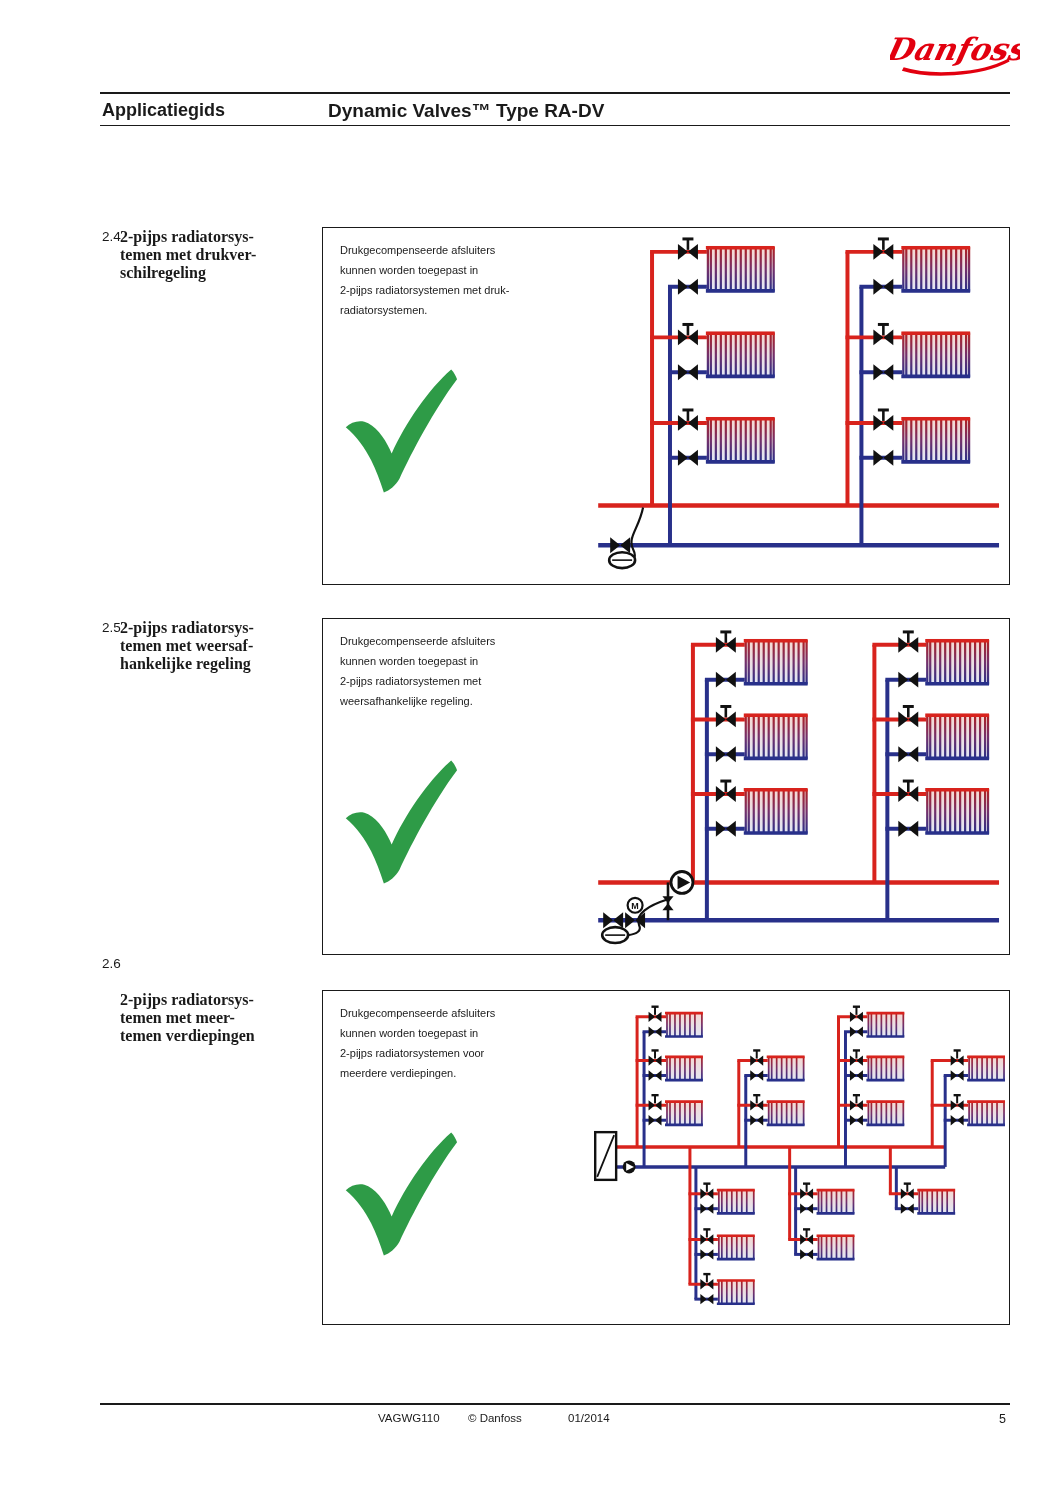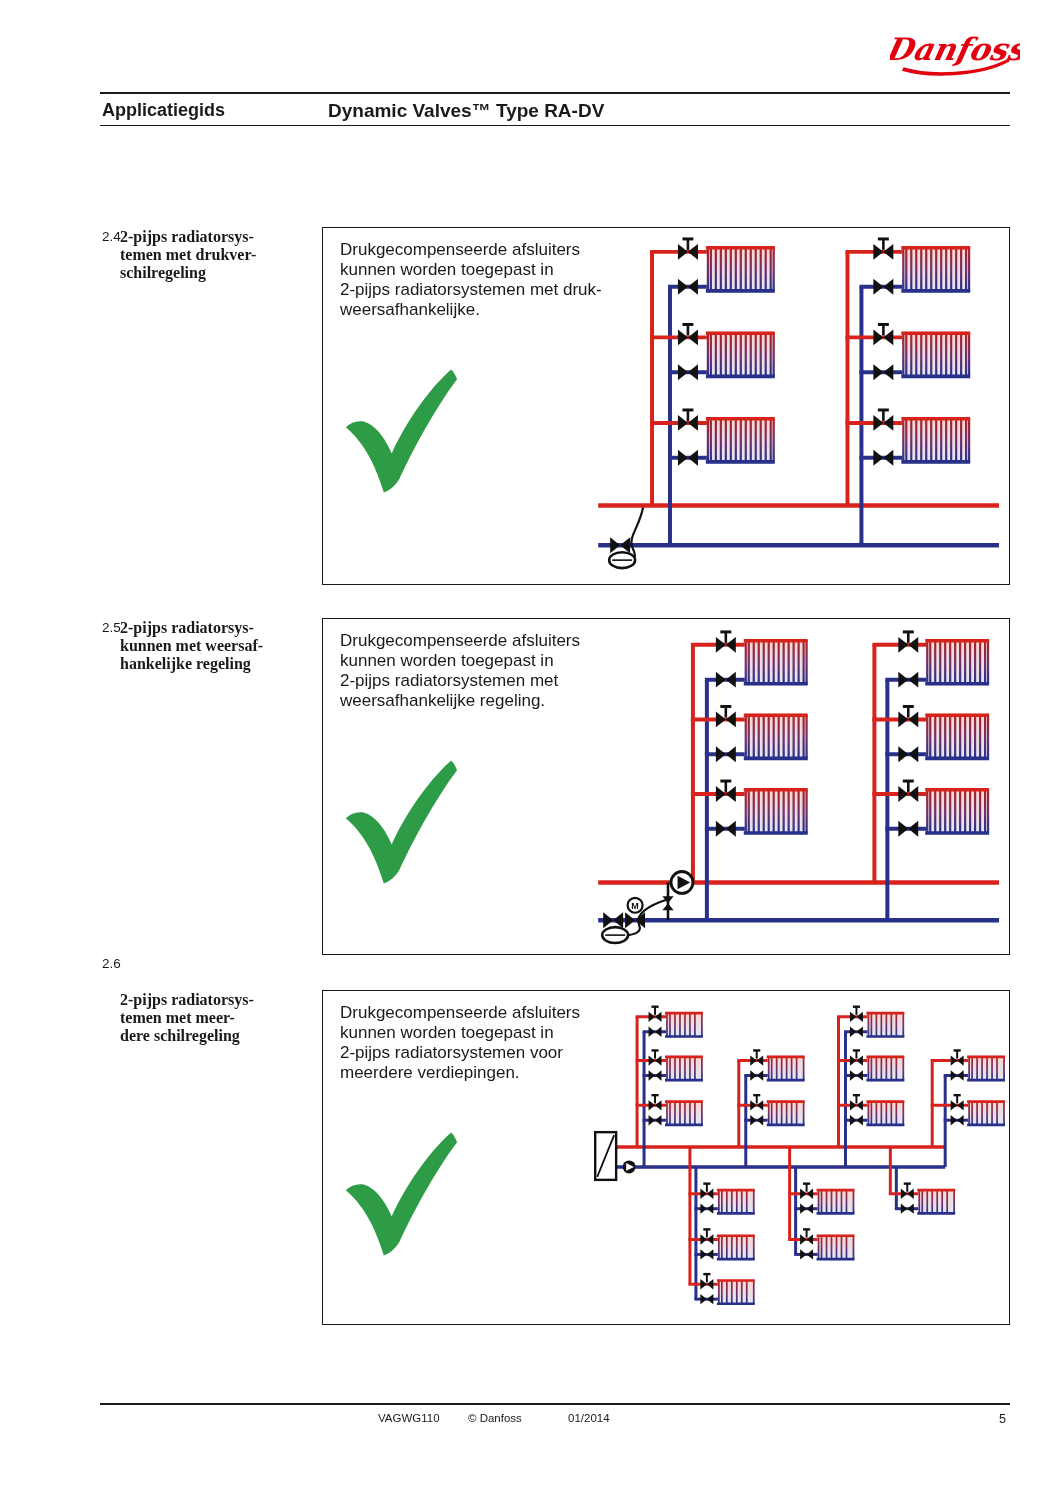--- a/index.html
+++ b/index.html
@@ -9,21 +9,21 @@
   .rule-top{top:92px;height:2px;}
   .rule-mid{top:125px;height:1.3px;}
   .rule-foot{top:1403px;height:1.6px;}
   .h-doctype{position:absolute;left:102px;top:100px;font-size:18px;font-weight:bold;}
   .h-title{position:absolute;left:328px;top:100px;font-size:19px;font-weight:bold;}
   .logo{position:absolute;left:890px;top:24px;width:130px;height:58px;}
   .sec-num{position:absolute;left:102px;font-size:13.5px;line-height:18px;}
   .sec-title{position:absolute;left:120px;font-size:16px;font-weight:bold;line-height:18px;width:185px;font-family:Liberation Serif, serif;}
   .box{position:absolute;left:322px;width:688px;border:1.6px solid #1a1a1a;background:#fff;box-sizing:border-box;}
   .diagram{position:absolute;left:0;top:0;width:100%;height:100%;}
-  .desc{position:absolute;left:17px;top:12px;font-size:17px;line-height:20px;width:270px;}
+  .desc{position:absolute;left:17px;top:12px;font-size:11px;line-height:20px;width:270px;}
   .check{position:absolute;left:14px;top:138px;width:122px;height:133px;}
   .f-item{position:absolute;top:1412px;font-size:11.5px;}
   .f-code{left:378px;text-align:center;} .f-copy{left:468px;} .f-date{left:568px;}
   .f-page{left:999px;font-size:12.5px;}
   svg text{font-family:"Liberation Sans",sans-serif;}
   .logo-text{font-family:"DejaVu Serif",serif;}
 </style>
 </head>
 <body>
 
@@ -182,31 +182,31 @@
             <polygon points="308,311 298,319 308,327" fill="#111111"></polygon>
           </g>
           <ellipse cx="300" cy="334" rx="13" ry="8" fill="#fff" stroke="#111111" stroke-width="2.6"></ellipse>
           <line x1="290" y1="334" x2="310" y2="334" stroke="#111111" stroke-width="1.6"></line>
         </g>
       </svg>
     <div class="desc">
       <div>Drukgecompenseerde afsluiters</div>
       <div>kunnen worden toegepast in</div>
       <div>2-pijps radiatorsystemen met druk-</div>
-      <div>weersafhankelijke.</div>
+      <div>radiatorsystemen.</div>
     </div>
     <svg class="check" viewBox="0 0 125 135">
       <path class="check-path" d="M9,62 C15,56 25,54 32,58 C43,64 51,77 56,89 C70,58 94,23 117,3 C120,6 122,10 123,13 C99,45 77,87 64,115 C60,122 54,127 48,129 C44,117 40,106 35,96 C29,84 20,71 9,62 Z" fill="#2e9b47"></path>
     </svg>
   </div>
 
   <span class="sec-num" style="top:619px">2.5</span>
   <div class="sec-title" style="top:619px">
     <div>2-pijps radiatorsys-</div>
-    <div>kunnen met weersaf-</div>
+    <div>temen met weersaf-</div>
     <div>hankelijke regeling</div>
   </div>
   <div class="box" style="top:618px;height:337px">
     <svg class="diagram" viewBox="0 0 688 337" preserveAspectRatio="none">
         <defs>
           <linearGradient id="dg1s" x1="0" y1="0" x2="0" y2="1">
             <stop offset="0" stop-color="#b32121"></stop>
             <stop offset="0.5" stop-color="#74306a"></stop>
             <stop offset="1" stop-color="#28308a"></stop>
           </linearGradient>
@@ -364,21 +364,21 @@
     </div>
     <svg class="check" viewBox="0 0 125 135">
       <path class="check-path" d="M9,62 C15,56 25,54 32,58 C43,64 51,77 56,89 C70,58 94,23 117,3 C120,6 122,10 123,13 C99,45 77,87 64,115 C60,122 54,127 48,129 C44,117 40,106 35,96 C29,84 20,71 9,62 Z" fill="#2e9b47"></path>
     </svg>
   </div>
 
   <span class="sec-num" style="top:955px">2.6</span>
   <div class="sec-title" style="top:991px">
     <div>2-pijps radiatorsys-</div>
     <div>temen met meer-</div>
-    <div>dere schilregeling</div>
+    <div>temen verdiepingen</div>
   </div>
   <div class="box" style="top:990px;height:335px">
     <svg class="diagram" viewBox="0 0 688 335" preserveAspectRatio="none">
         <defs>
           <linearGradient id="dg2s" x1="0" y1="0" x2="0" y2="1">
             <stop offset="0" stop-color="#b32121"></stop>
             <stop offset="0.5" stop-color="#74306a"></stop>
             <stop offset="1" stop-color="#28308a"></stop>
           </linearGradient>
           <linearGradient id="dg2b" x1="0" y1="0" x2="0" y2="1">

